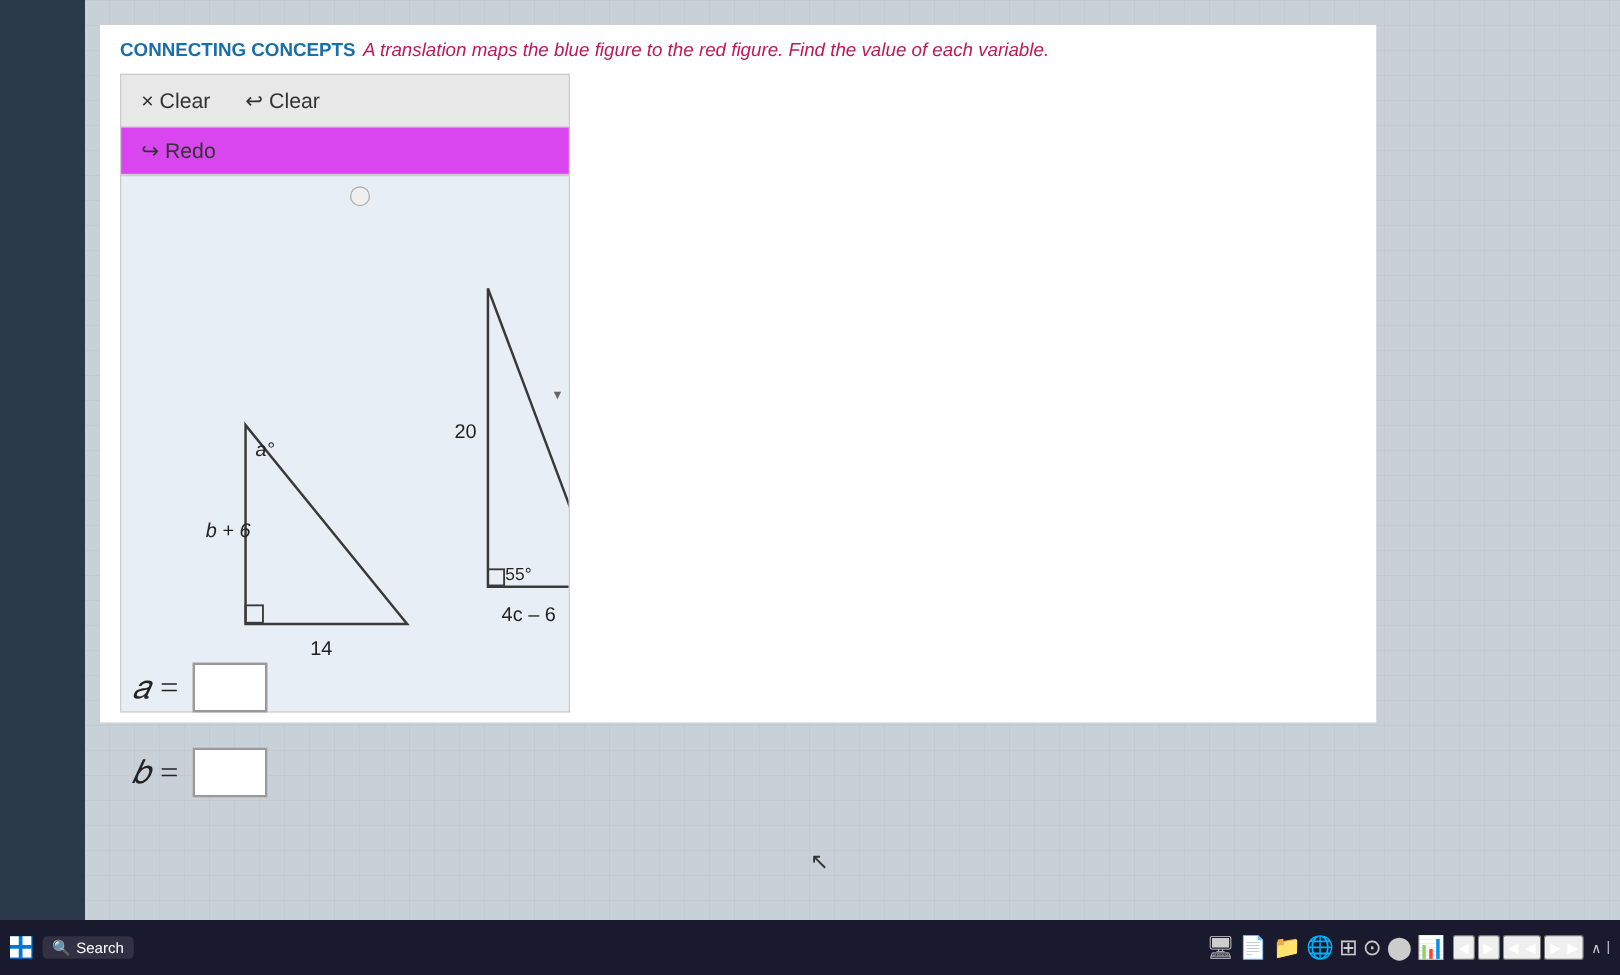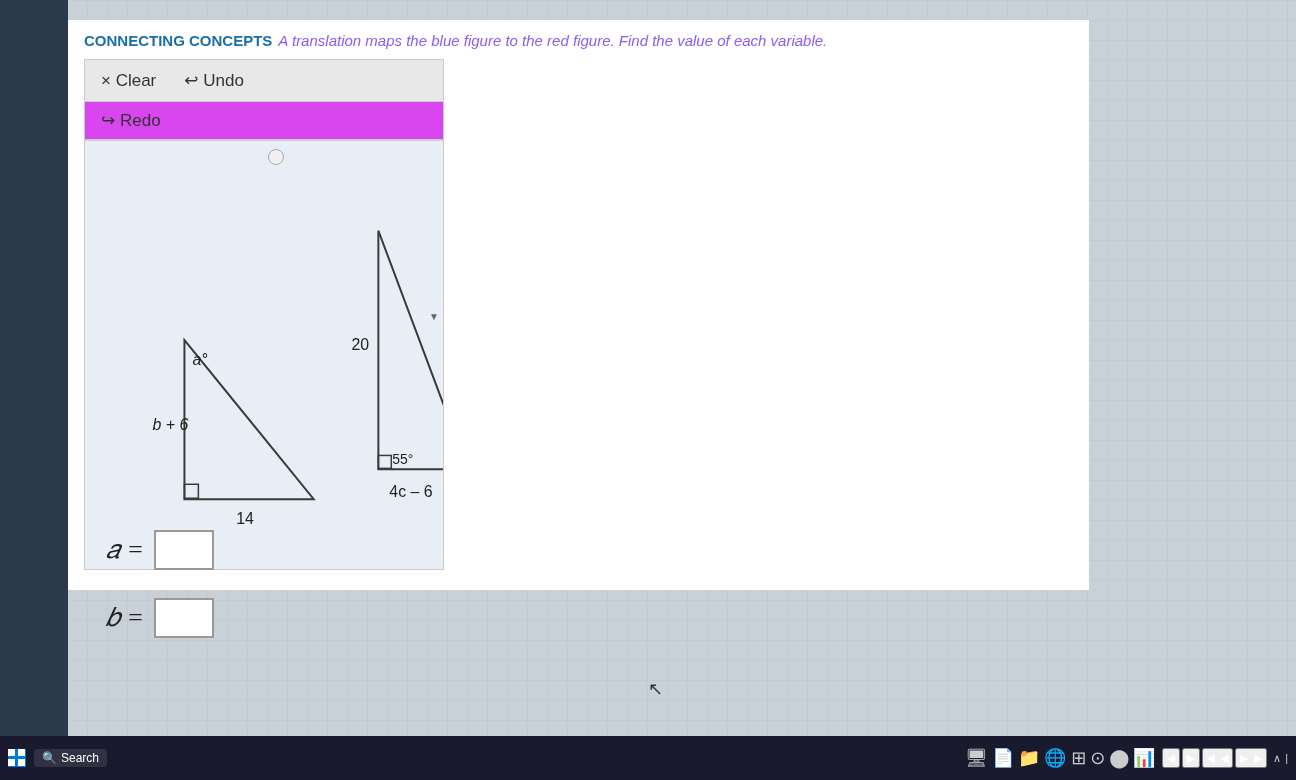--- a/index.html
+++ b/index.html
@@ -55,43 +55,43 @@
       font-size: 11px;
       color: #333;
       white-space: nowrap;
       overflow: hidden;
     }
 
     
     .content-panel {
       position: absolute;
       top: 20px;
-      left: 0;
+      left: 12px;
       width: 1021px;
       background: white;
-      padding: 12px 16px 20px 16px;
+      padding: 12px 16px 8px 16px;
     }
 
     
     .header-row {
       display: flex;
       align-items: flex-start;
       margin-bottom: 10px;
     }
 
     .connecting-concepts {
       font-weight: bold;
       color: #1a6fa8;
       font-size: 15px;
       margin-right: 6px;
     }
 
     .header-question {
       font-size: 15px;
-      color: #8b5cf6;
+      color: #be185d;
       font-style: italic;
     }
 
     
     .toolbar {
       display: flex;
       align-items: center;
       gap: 20px;
       padding: 8px 12px;
       background: #e8e8e8;
@@ -241,21 +241,21 @@
     <div class="header-row">
       <span class="connecting-concepts">CONNECTING CONCEPTS</span>
       <span class="header-question">A translation maps the blue figure to the red figure. Find the value of each variable.</span>
     </div>
 
     <div class="toolbar">
       <button class="toolbar-btn">
         <span>× Clear</span>
       </button>
       <button class="toolbar-btn">
-        <span>↩ Undo</span>
+        <span>↩ Clear</span>
       </button>
     </div>
 
     <div style="padding: 6px 12px; background: #d946ef; width:360px; border:1px solid #ccc; border-top:none; margin-bottom:0;">
       <button class="toolbar-btn">
         <span>↪ Redo</span>
       </button>
     </div>
 
     <div class="drawing-area">

